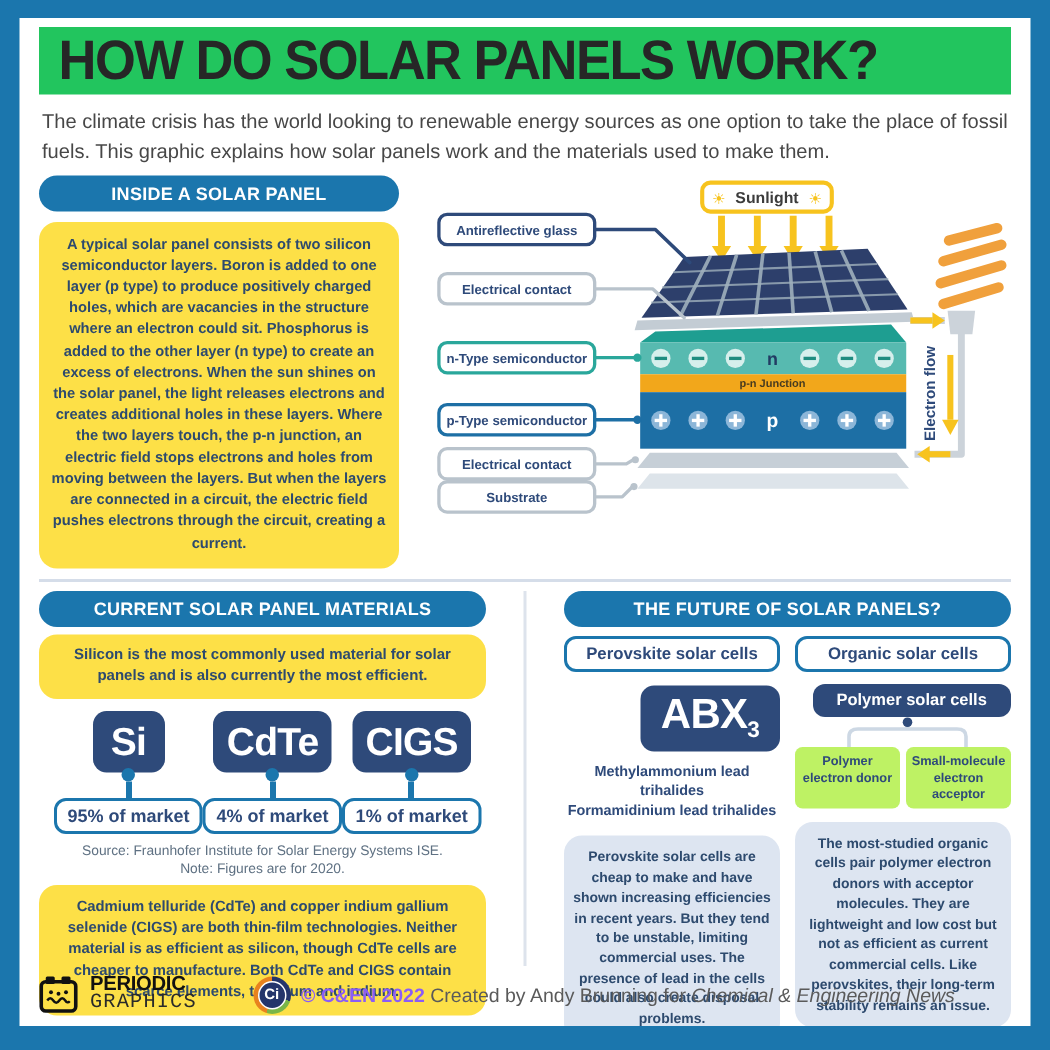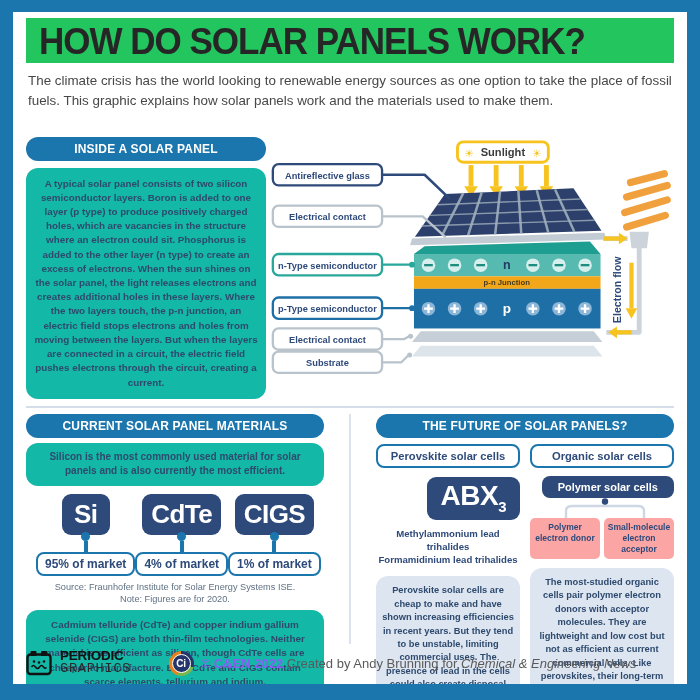--- a/index.html
+++ b/index.html
@@ -7,23 +7,23 @@
   .page{width:700px;height:700px;background:#1b76ad;padding:12px 13px 16px;box-sizing:border-box;overflow:hidden;}
   .inner{background:#fff;width:100%;height:100%;padding:6px 13px 0;box-sizing:border-box;display:flex;flex-direction:column;overflow:hidden;}
 
   .title-bar{background:#22c55e;height:45px;display:flex;align-items:center;padding:0 13px;flex:none;}
   .title-bar h1{margin:0;font-size:35px;font-weight:bold;color:#262626;letter-spacing:-1px;transform:scaleY(1.06);transform-origin:0 50%;white-space:nowrap;}
 
   .intro{margin:8px 2px 6px;font-size:13.4px;color:#474747;line-height:1.48;}
 
   .pill{background:#1b76ad;color:#fff;border-radius:999px;font-weight:bold;font-size:12px;text-align:center;padding:5px 0;letter-spacing:.2px;flex:none;}
 
-  .top{display:flex;gap:2px;flex:none;margin-top:20px;}
+  .top{display:flex;gap:22px;flex:none;}
   .left-top{width:240px;flex:none;display:flex;flex-direction:column;}
-  .tbox{background:#14b8a6;border-radius:12px;padding:9px 8px;font-size:9.8px;font-weight:bold;color:#2d4a6e;text-align:center;line-height:1.45;margin-top:7px;}
+  .tbox{background:#fde047;border-radius:12px;padding:9px 8px;font-size:9.8px;font-weight:bold;color:#2d4a6e;text-align:center;line-height:1.45;margin-top:7px;}
   .diagram{flex:1;min-width:0;margin-top:2px;}
   .diagram svg{display:block;width:100%;height:auto;}
 
   svg text{font-family:"Liberation Sans",sans-serif;}
   .lbl{font-size:9.6px;font-weight:bold;fill:#2e4a7a;text-anchor:middle;}
   .sun-label{font-size:11.5px;font-weight:bold;fill:#3c3c3c;text-anchor:middle;}
   .sun-glyph{font-family:"DejaVu Sans",sans-serif;font-size:11px;fill:#f7c31e;text-anchor:middle;}
   .layer-sym{font-weight:bold;text-anchor:middle;}
   .junction-lbl{font-size:8px;font-weight:bold;fill:#473b20;text-anchor:middle;}
   .eflow{font-size:11px;font-weight:bold;fill:#2e4a7a;text-anchor:middle;}
@@ -46,21 +46,21 @@
 
   .fgrid{display:flex;gap:10px;margin-top:6px;flex:1;}
   .fcol{flex:1;min-width:0;display:flex;flex-direction:column;align-items:flex-end;}
   .outline-box{border:2.5px solid #1b76ad;border-radius:8px;background:#fff;color:#2e4a7a;font-weight:bold;font-size:11.2px;padding:4px 0;width:100%;text-align:center;box-sizing:border-box;}
   .abx{background:#2e4a7a;color:#fff;border-radius:9px;padding:3px 14px 6px;margin-top:9px;font-weight:bold;font-size:28px;letter-spacing:-0.5px;}
   .abx sub{font-size:15px;}
   .compounds{font-weight:bold;color:#2e4a7a;font-size:9.6px;text-align:center;margin-top:8px;white-space:pre-line;line-height:1.35;}
   .polymer-pill{background:#2e4a7a;color:#fff;border-radius:8px;font-weight:bold;font-size:11px;padding:5px 0;width:92%;text-align:center;margin-top:8px;}
   .branch{display:block;margin:0 auto;}
   .donor-row{display:flex;gap:4px;width:100%;}
-  .gray-box{flex:1;background:#fca5a5;border-radius:5px;font-weight:bold;font-size:8.5px;color:#2e4a7a;text-align:center;padding:4px 2px;white-space:pre-line;line-height:1.3;}
+  .gray-box{flex:1;background:#bef264;border-radius:5px;font-weight:bold;font-size:8.5px;color:#2e4a7a;text-align:center;padding:4px 2px;white-space:pre-line;line-height:1.3;}
   .fpara{background:#dde5f1;border-radius:12px;padding:8px 6px;font-size:9.3px;font-weight:bold;color:#2d4a6e;text-align:center;line-height:1.45;margin-top:9px;width:100%;box-sizing:border-box;min-height:116px;}
 
   .footer{display:flex;align-items:center;margin-top:auto;padding:6px 0 8px;flex:none;}
   .pg-logo{display:flex;align-items:center;gap:8px;flex:none;}
   .pg-text{line-height:.95;}
   .pg-line1{font-weight:bold;font-size:13.5px;color:#111;letter-spacing:-0.2px;display:block;}
   .pg-line2{font-size:13.5px;color:#2a2a2a;letter-spacing:.8px;display:block;font-family:Liberation Mono, monospace;}
   .attrib{flex:1;display:flex;align-items:center;justify-content:center;gap:7px;font-size:13px;color:#5a5a5a;}
   .attrib b{color:#8b5cf6;}
   .ci-ring{width:25px;height:25px;border-radius:50%;background:conic-gradient(#24356b 0 30%,#7ab648 30% 55%,#e8821e 55% 100%);display:flex;align-items:center;justify-content:center;flex:none;}

